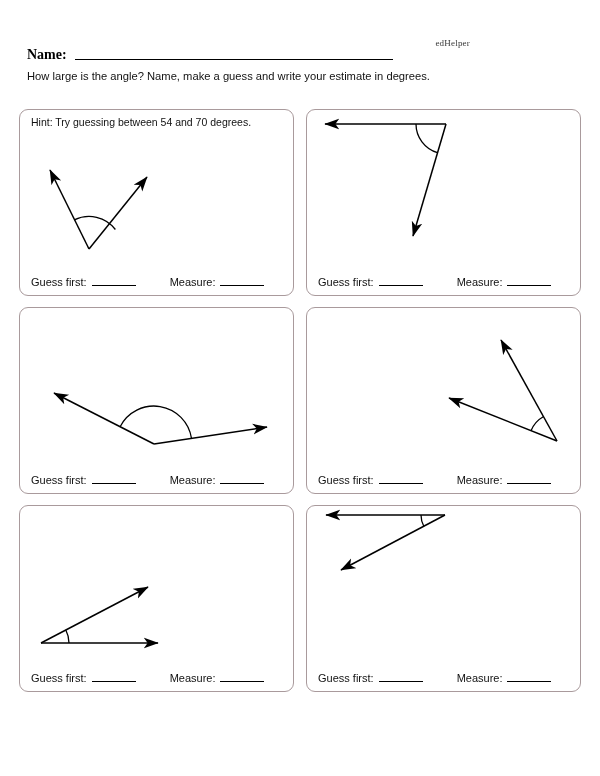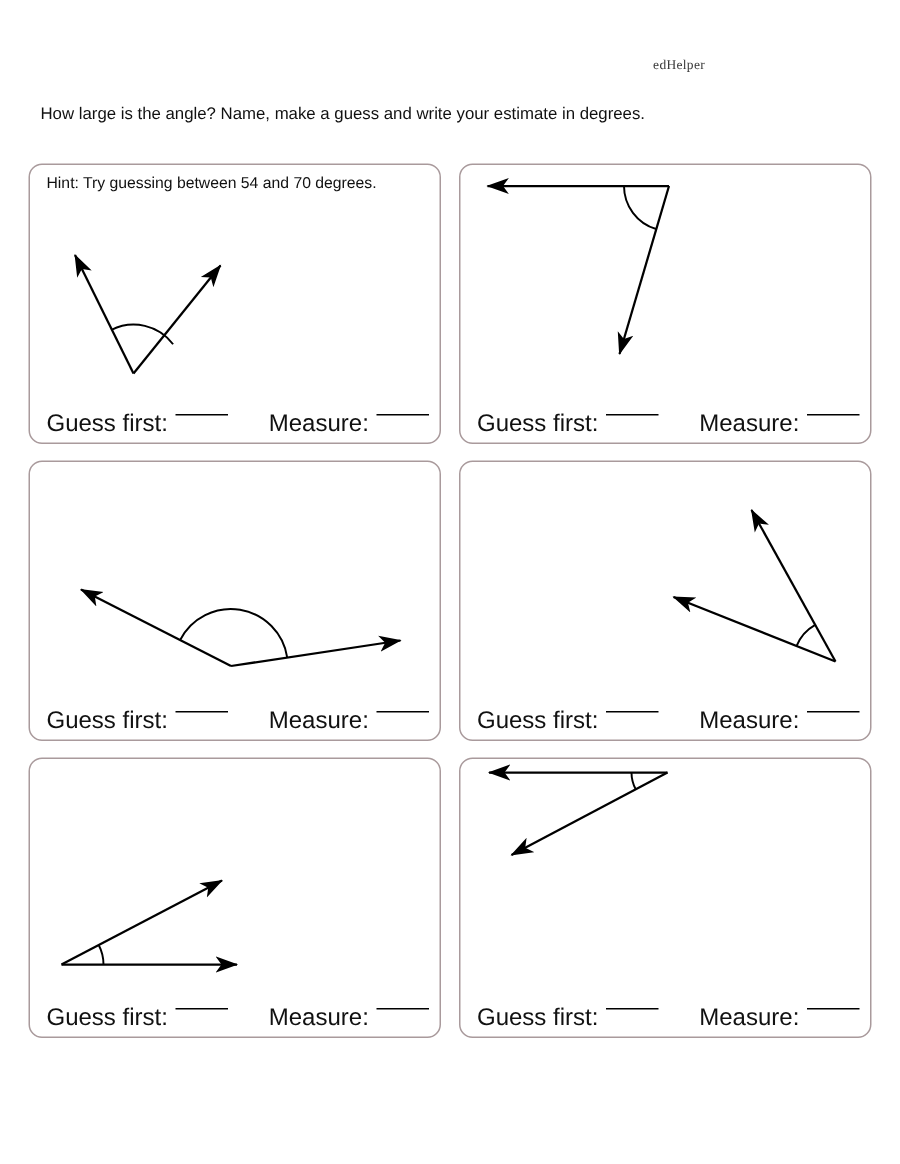--- a/index.html
+++ b/index.html
@@ -106,39 +106,44 @@
     height: 185px;
     pointer-events: none;
   }
 
   .answer-row {
     position: absolute;
     left: 11px;
     bottom: 6px;
     width: 255px;
     display: flex;
-    font-size: 16px;
+    align-items: flex-end;
+    font-size: 11px;
     line-height: 13px;
     color: #111;
   }
   .answer-label { white-space: nowrap; }
   .answer-rule {
     width: 44px;
     height: 0;
     border-bottom: 1.5px solid #000;
     margin: 0 0 3px 5px;
   }
   .answer-gap { width: 34px; }
 </style>
 </head>
 <body>
 
 <div id="worksheet-header">
   <div class="brand">edHelper</div>
 
+  <div class="name-row">
+    <span class="name-label">Name:</span>
+    <span class="name-rule"></span>
+  </div>
 
   <div class="instruction line1">How large is the angle? Name, make a guess and write your estimate in degrees.</div>
 </div>
 
 <div id="problem-grid">
 
   <div class="problem-box col-left row-1">
     <div class="hint-text">Hint: Try guessing between 54 and 70 degrees.</div>
     <svg class="angle-canvas" viewBox="0 0 273 185">
       <defs>

